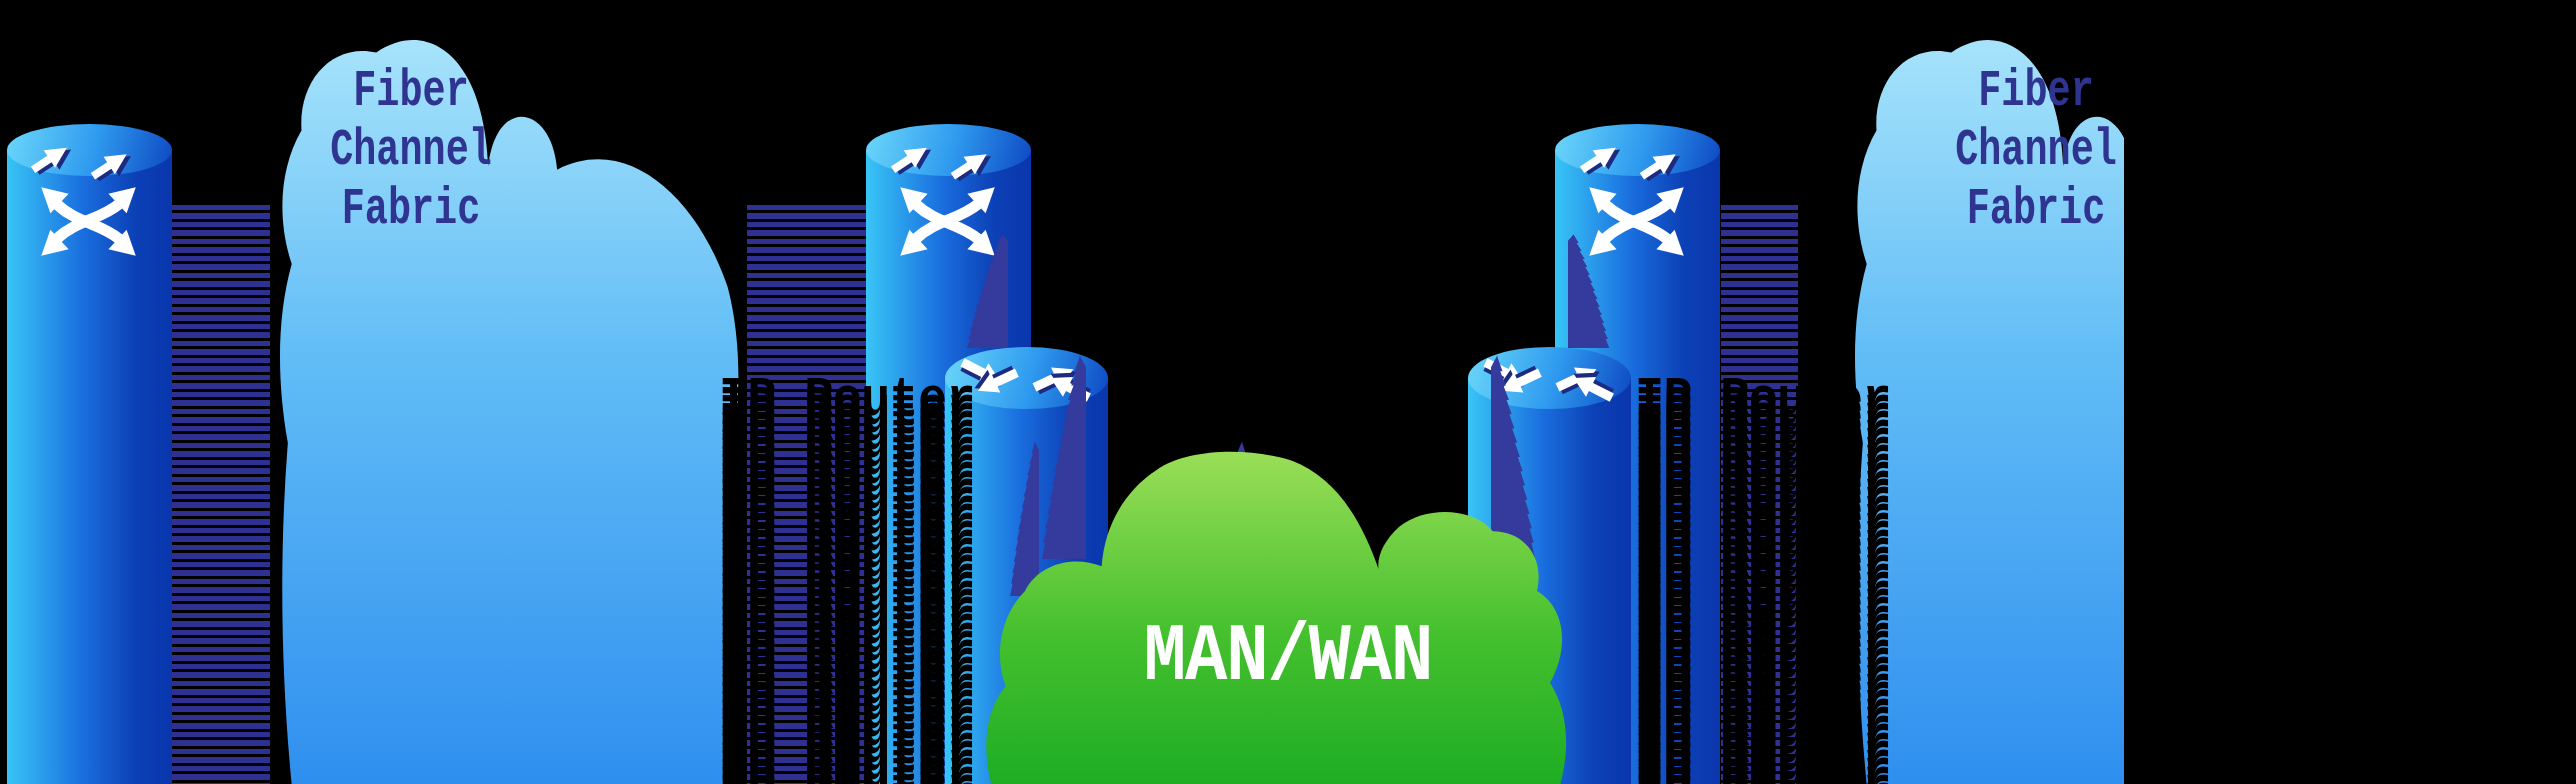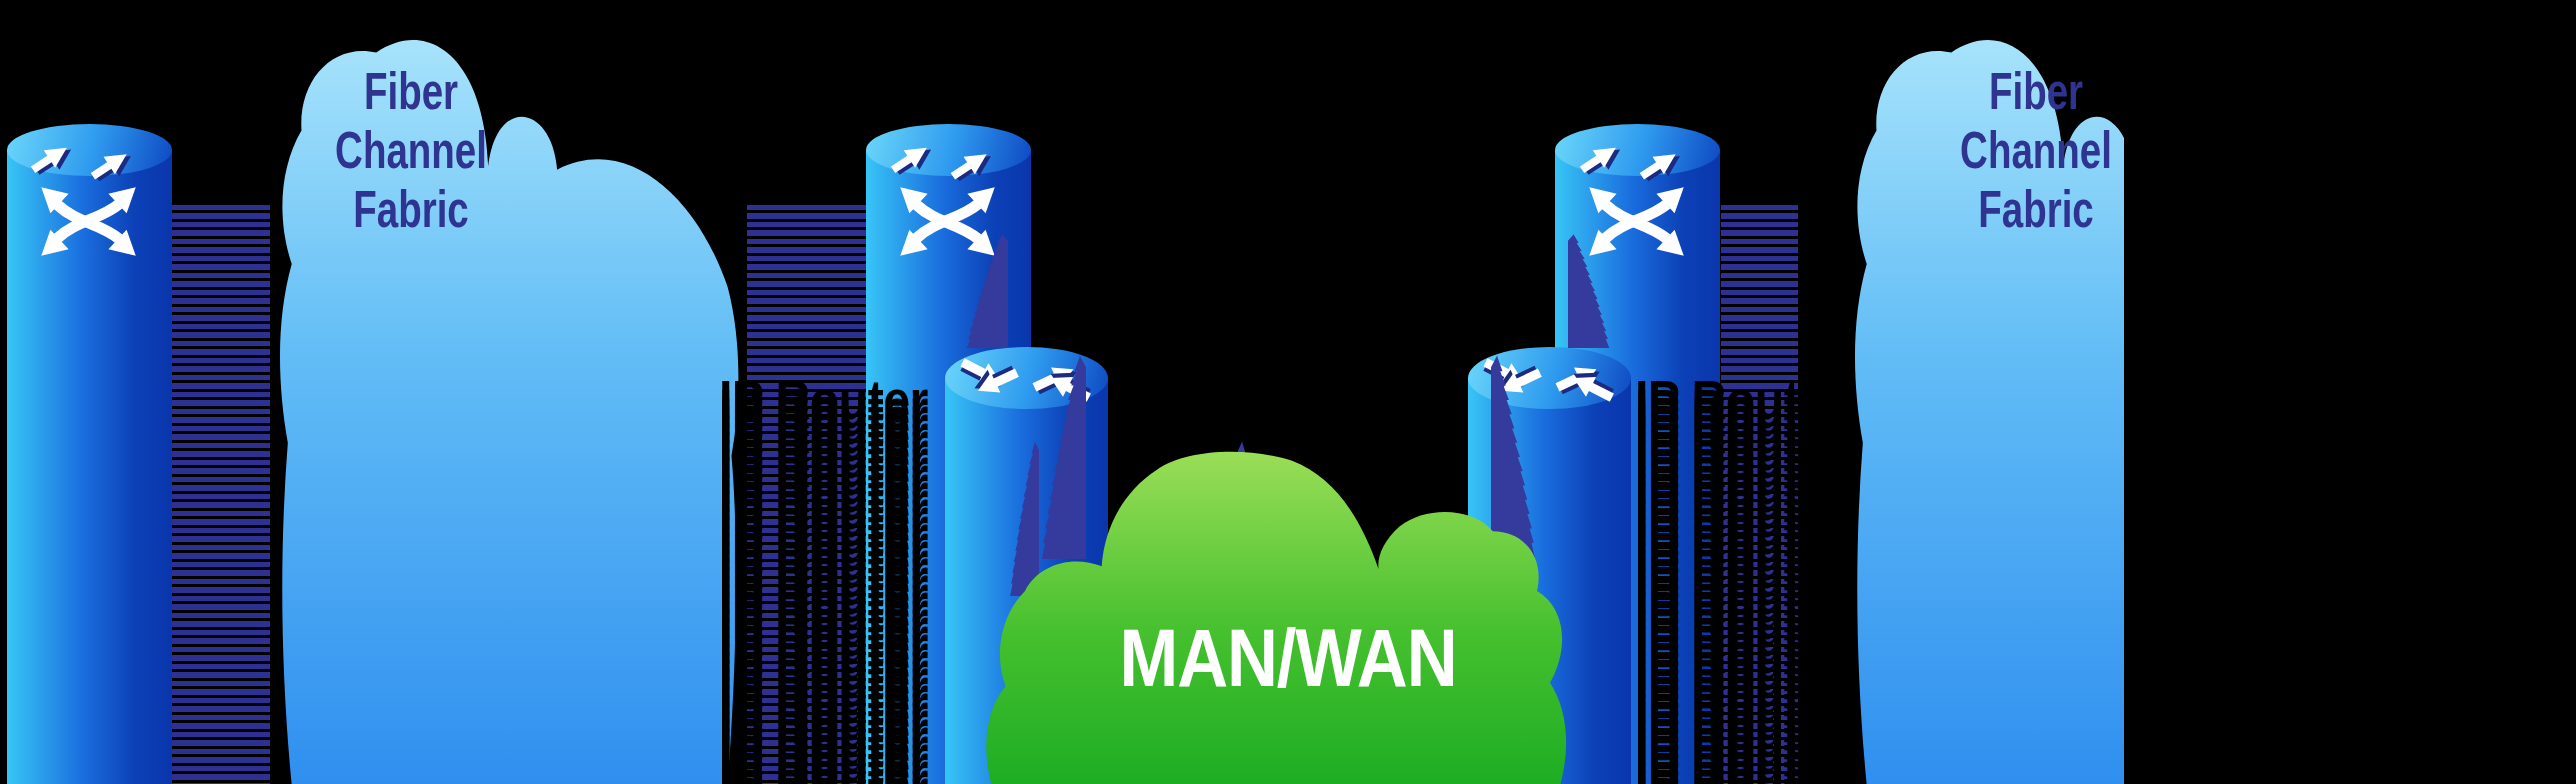--- a/index.html
+++ b/index.html
@@ -1,17 +1,17 @@
 <!DOCTYPE html>
 <html style="--background: #000000; --stripe-navy: #2e3192; --fc-text: #2e3490; --ip-text: #000000; --manwan-text: #ffffff; --wedge-indigo: #353b9d; --cyl-left: #38c5f6; --cyl-mid: #1a6ede; --cyl-right: #0a36ac; --disc-light: #6cd8fa; --disc-mid: #2f9bef; --disc-dark: #0d47c2; --fc-cloud-top: #a7e3fb; --fc-cloud-mid: #62bdf6; --fc-cloud-bottom: #2f8fef; --green-top: #9ade57; --green-mid: #45c02e; --green-bottom: #1ead24; --icon-white: #ffffff; --icon-shadow: #1c2a80;font-size:10.4px"><head>
 <meta charset="utf-8">
 <style>
   html,body{margin:0;padding:0;background:#000;}
   .canvas{position:relative;width:2124px;height:785px;background:var(--background,#000);
-          overflow:hidden;font-family:Liberation Sans, sans-serif;}
+          overflow:hidden;font-family:Liberation Mono, monospace;}
 
   
   .stripes{position:absolute;top:205px;bottom:0;z-index:3;
      background:repeating-linear-gradient(180deg,var(--stripe-navy,#2e3192) 0 5.2px,transparent 5.2px 8.5px);}
 
   
   .cloud{position:absolute;z-index:2;overflow:visible;}
   .fc-stop1{stop-color:var(--fc-cloud-top,#a7e3fb);}
   .fc-stop2{stop-color:var(--fc-cloud-mid,#62bdf6);}
   .fc-stop3{stop-color:var(--fc-cloud-bottom,#2f8fef);}

